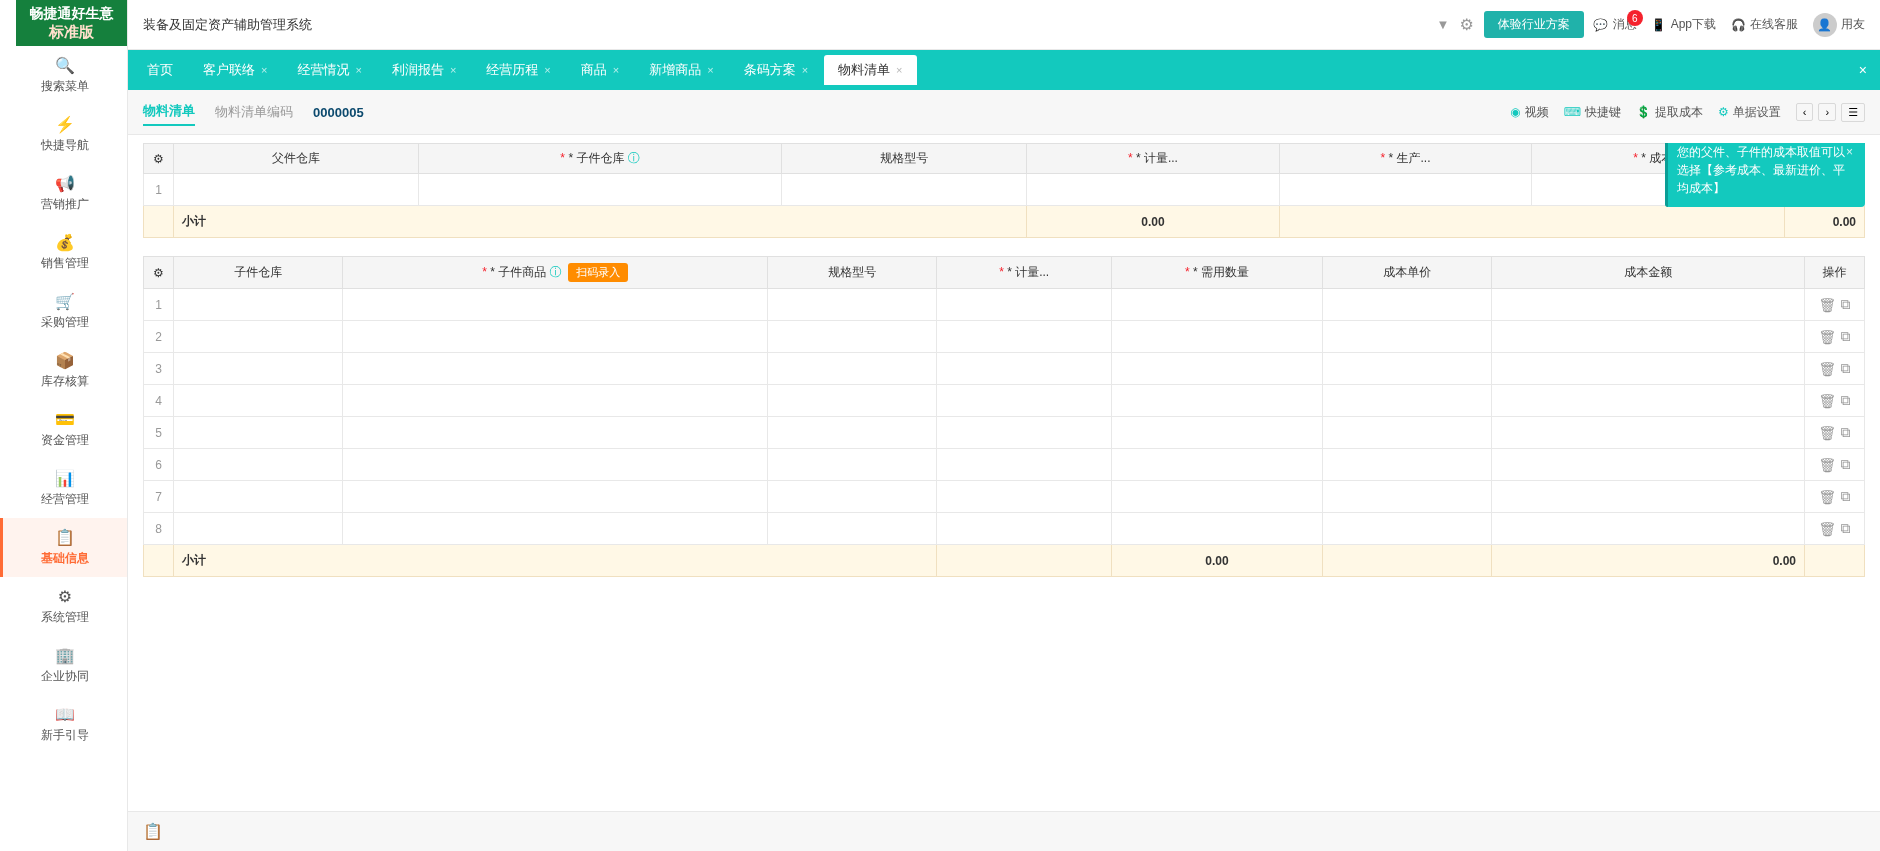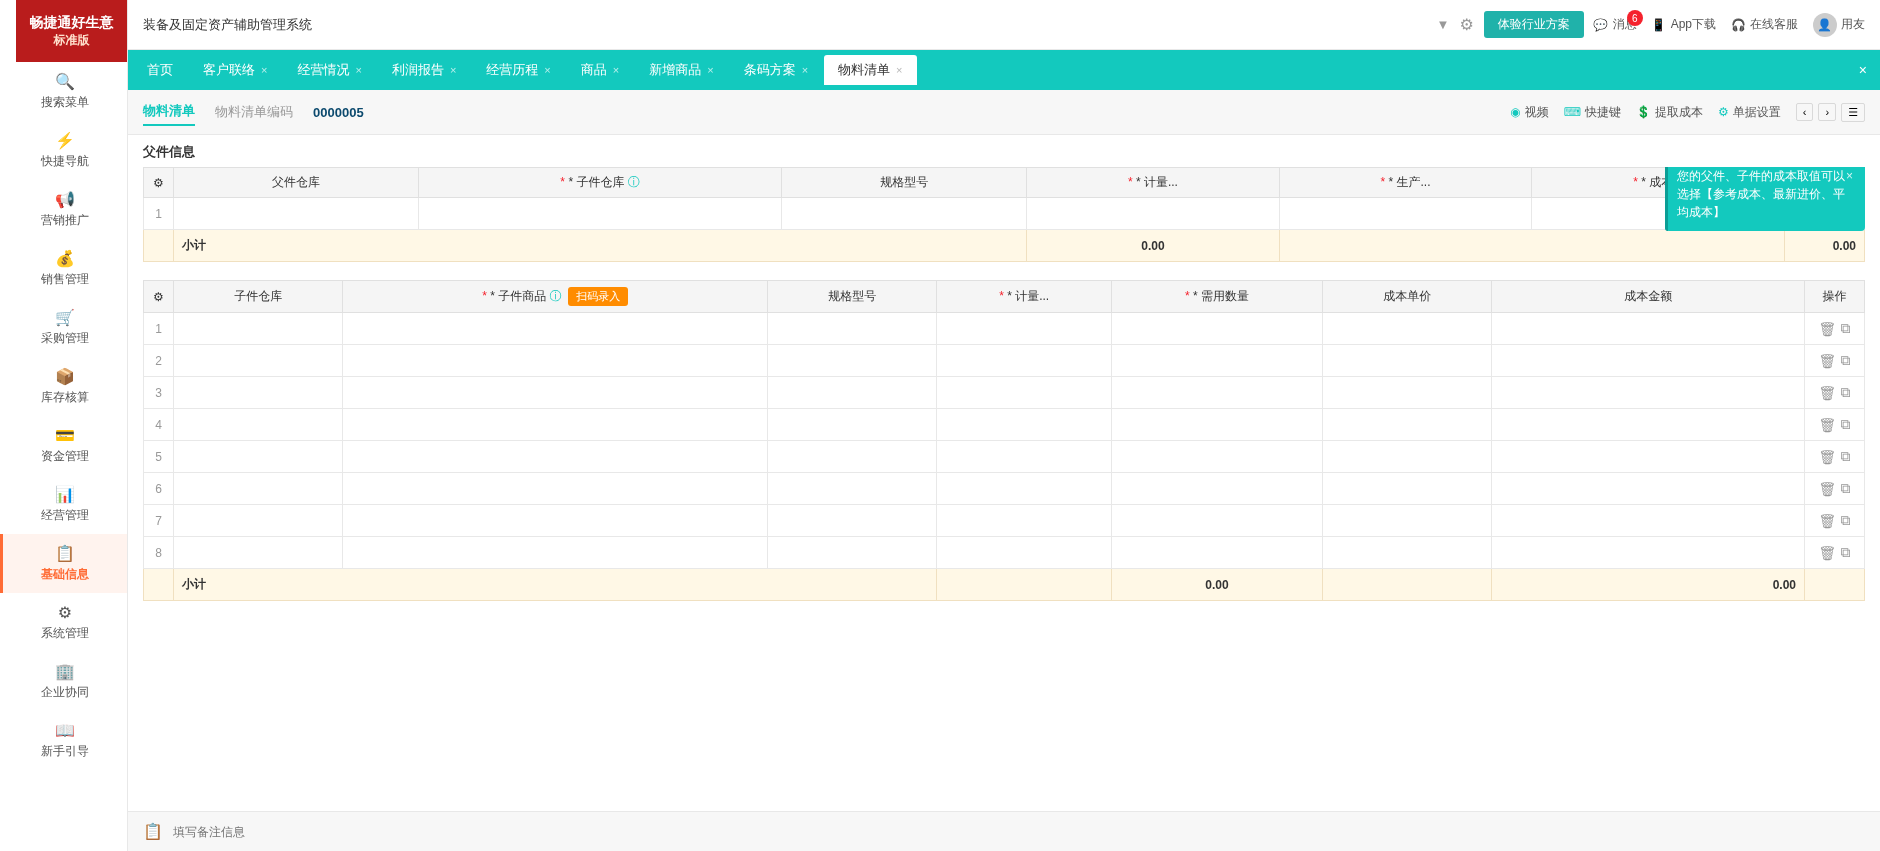--- a/index.html
+++ b/index.html
@@ -8,32 +8,32 @@
     
     .sidebar {
       width: 128px;
       background: #fff;
       display: flex;
       flex-direction: column;
       border-right: 1px solid #e8e8e8;
       flex-shrink: 0;
     }
     .sidebar-logo {
-      background: #b91c1c;
-      height: 62px;
+      background: #15803d;
+      height: 46px;
       display: flex;
       align-items: center;
       justify-content: center;
       flex-direction: column;
       color: #fff;
       font-size: 14px;
       font-weight: bold;
       margin-left: 16px;
     }
-    .sidebar-logo .sub { font-size: 12px; color: #ffe0cc; }
+    .sidebar-logo .sub { font-size: 15px; color: #ffe0cc; }
     .sidebar-menu-item {
       display: flex;
       flex-direction: column;
       align-items: center;
       justify-content: center;
       padding: 10px 5px;
       cursor: pointer;
       color: #555;
       font-size: 12px;
       border-left: 3px solid transparent;
@@ -381,21 +381,20 @@
         </div>
         <div class="pagination-nav">
           <button>‹</button>
           <button>›</button>
           <button>☰</button>
         </div>
       </div>
     </div>
 
     <div class="section">
-      <div class="section-title">父件信息</div>
       <div class="table-wrapper" style="position:relative;">
         <table class="data-table">
           <thead>
             <tr>
               <th class="col-setting">⚙</th>
               <th>
                 <span>父件仓库</span>
               </th>
               <th>
                 <span class="required-star">*</span> <span>* 子件仓库</span> <span style="color:#13c9be;">ⓘ</span>
@@ -617,17 +616,16 @@
   <td style="text-align:right;padding-right:8px;">0.00</td>
   <td></td>
 </tr>
             </tbody>
         </table>
       </div>
     </div>
 
     <div class="bottom-bar" style="margin-top:auto;">
       <span class="bottom-icon">📋</span>
-      <input type="text" style="border: none; background: transparent; flex: 1 1 0%; font-size: 12px; color: rgb(153, 153, 153); outline: none;" placeholder="填写备注信息">
     </div>
 
   </div>
 </div>
 
 </body></html>

